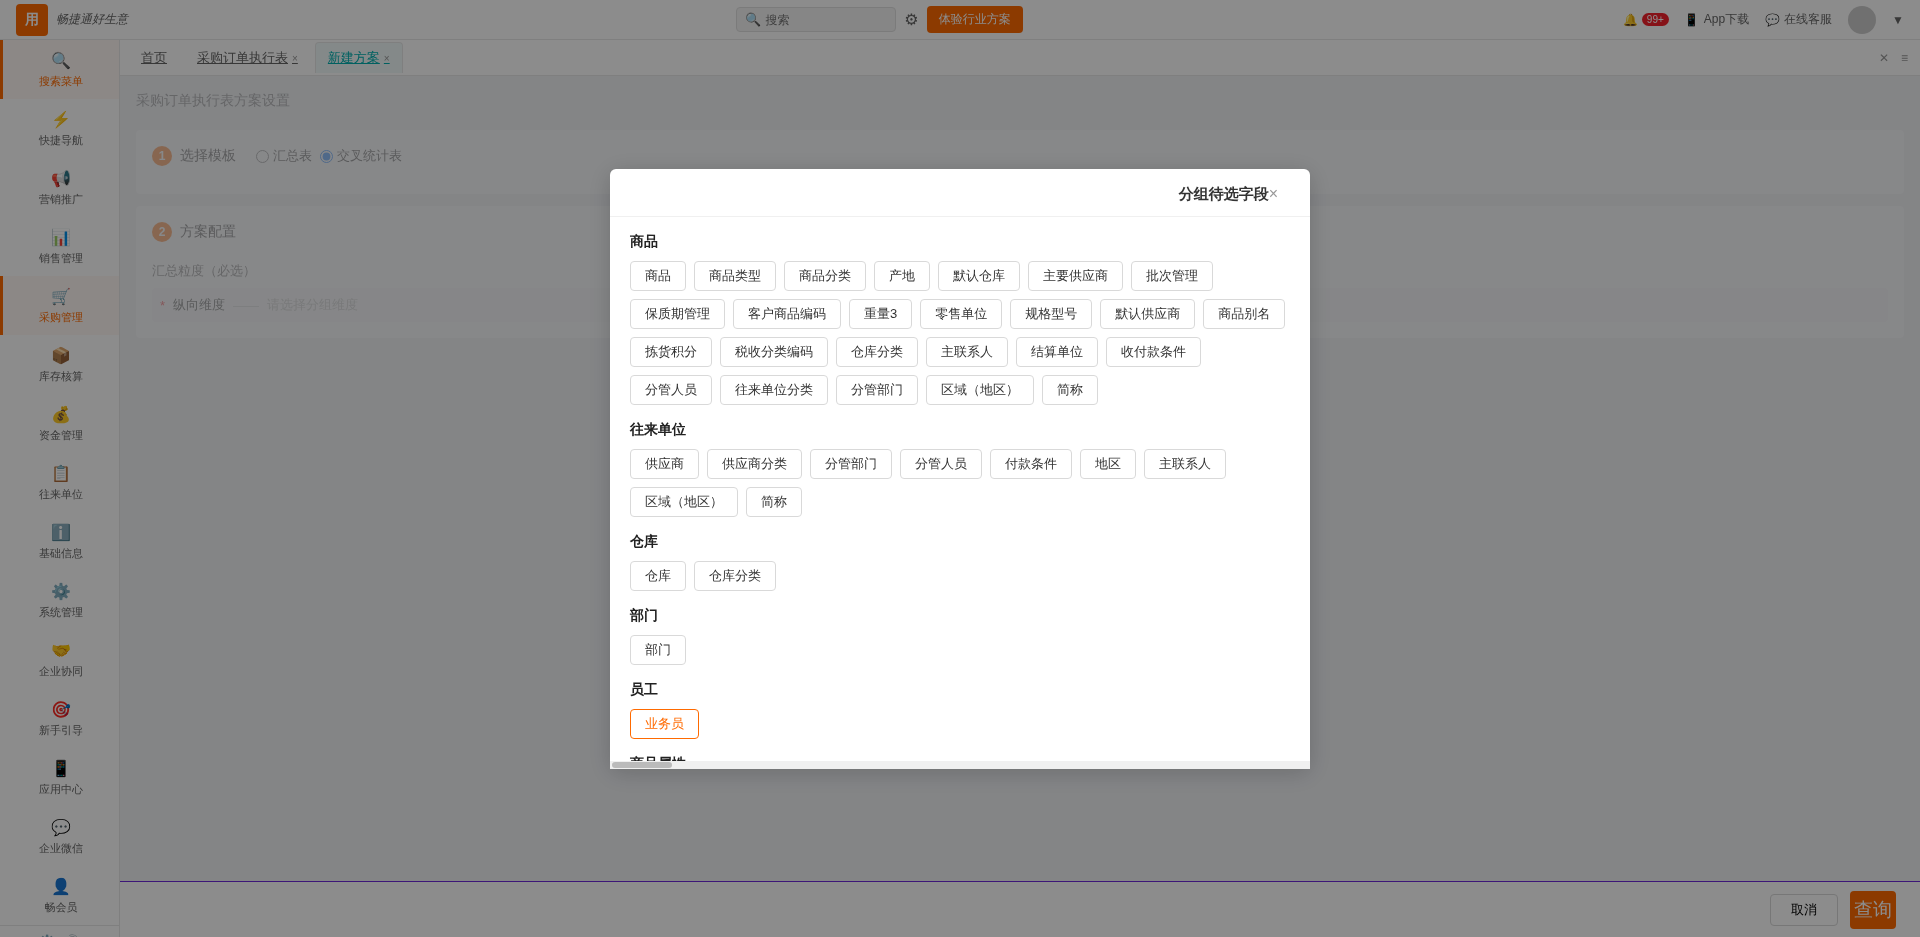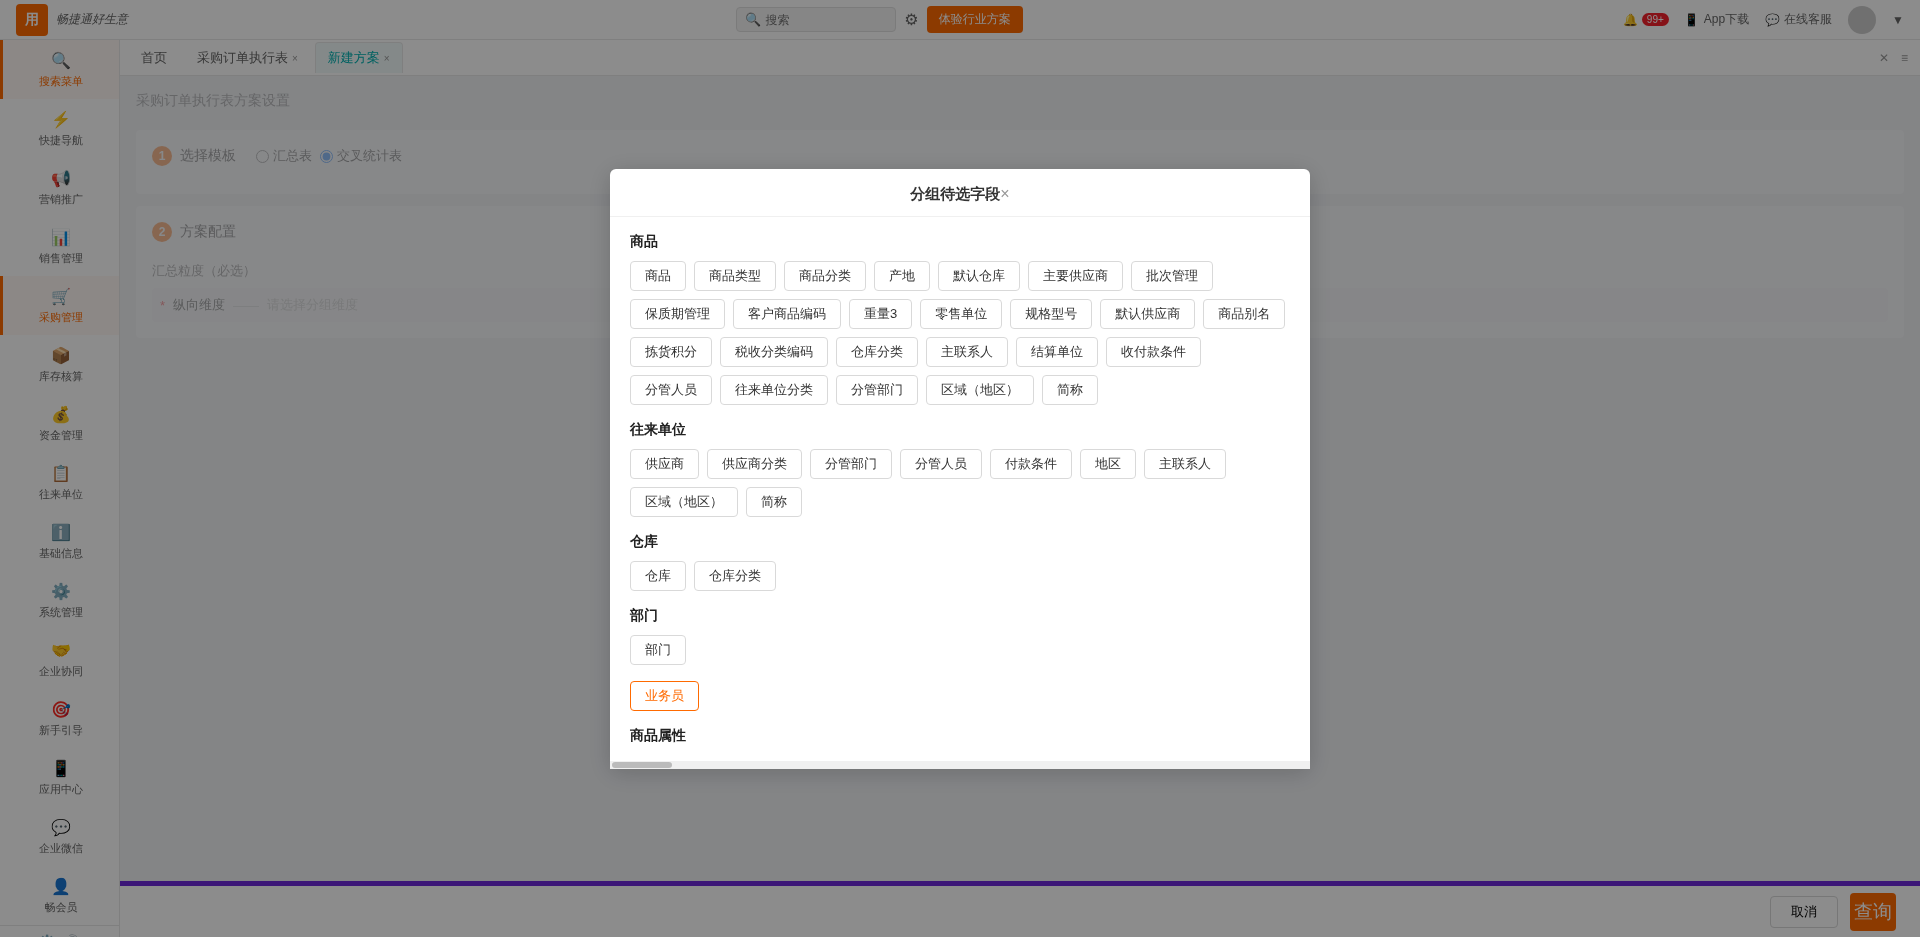--- a/index.html
+++ b/index.html
@@ -88,20 +88,21 @@
     .tab-item {
       display: flex; align-items: center; gap: 4px;
       padding: 6px 12px;
       border-radius: 4px 4px 0 0;
       cursor: pointer;
       font-size: 13px;
       color: #666;
       border: 1px solid transparent;
       border-bottom: none;
       position: relative;
+      text-decoration: underline;
     }
     .tab-item.active {
       background: #f0fafa;
       color: #00b0b0;
       border-color: #e8e8e8;
       font-weight: 500;
     }
     .tab-close {
       font-size: 10px;
       color: #999;
@@ -177,21 +178,21 @@
       font-weight: bold;
     }
     .step-label { font-weight: 500; font-size: 14px; }
 
     
     .bottom-bar {
       position: fixed;
       bottom: 0; left: 120px; right: 0;
       height: 56px;
       background: #fff;
-      border-top: 5px solid #6d28d9;
+      border-top: 1px solid #6d28d9;
       display: flex;
       align-items: center;
       justify-content: flex-end;
       padding: 0 24px;
       gap: 12px;
       z-index: 200;
     }
     .btn-cancel {
       background: #fff;
       border: 1px solid #d9d9d9;
@@ -225,21 +226,21 @@
       border-radius: 6px;
       width: 700px;
       max-height: 600px;
       display: flex;
       flex-direction: column;
       box-shadow: 0 4px 24px rgba(0,0,0,0.18);
     }
     .modal-header {
       display: flex;
       align-items: center;
-      justify-content: center;
+      justify-content: flex-end;
       padding: 16px 32px 12px;
       border-bottom: 1px solid #f0f0f0;
       flex-shrink: 0;
     }
     .modal-title { font-size: 15px; font-weight: 600; }
     .modal-close {
       cursor: pointer;
       font-size: 16px;
       color: #999;
       background: none; border: none;
@@ -515,20 +516,21 @@
       </div>
 
       <div class="field-section">
         <div class="field-section-title">部门</div>
         <div class="field-tags">
           <button class="field-tag">部门</button>
         </div>
       </div>
 
       <div class="field-section">
+        <div class="field-section-title">员工</div>
         <div class="field-tags">
           <button class="field-tag" style="color:#ff6a00;border-color:#ff6a00;">业务员</button>
         </div>
       </div>
 
       <div class="field-section">
         <div class="field-section-title">商品属性</div>
 
       </div>
 

